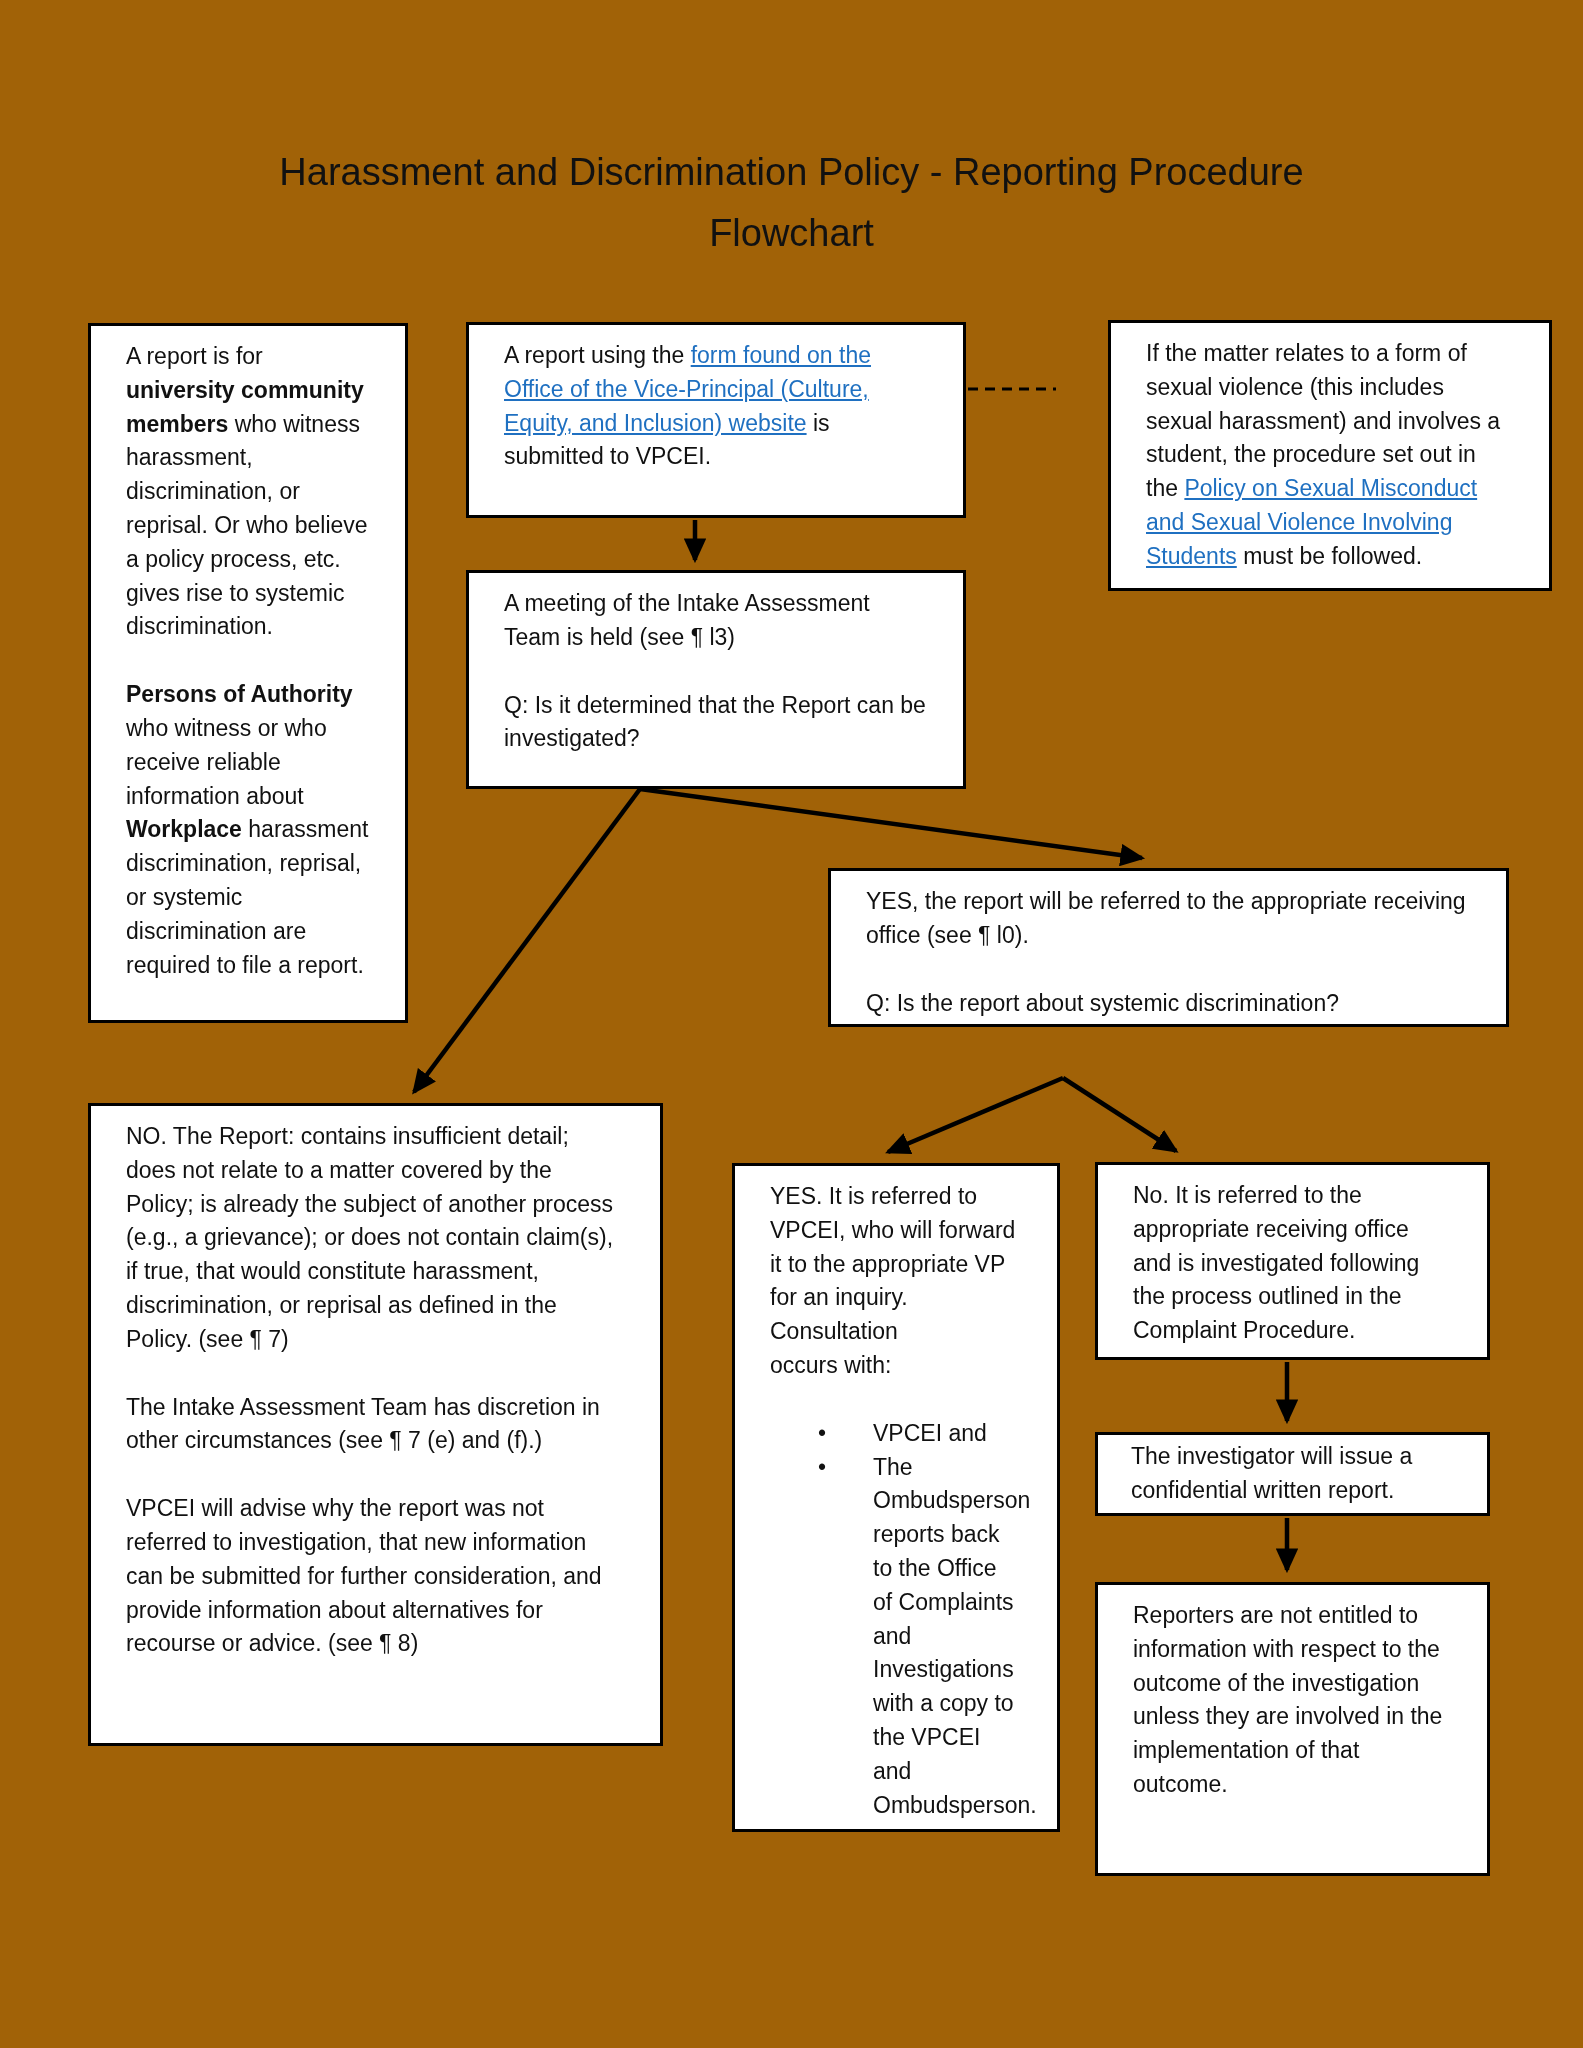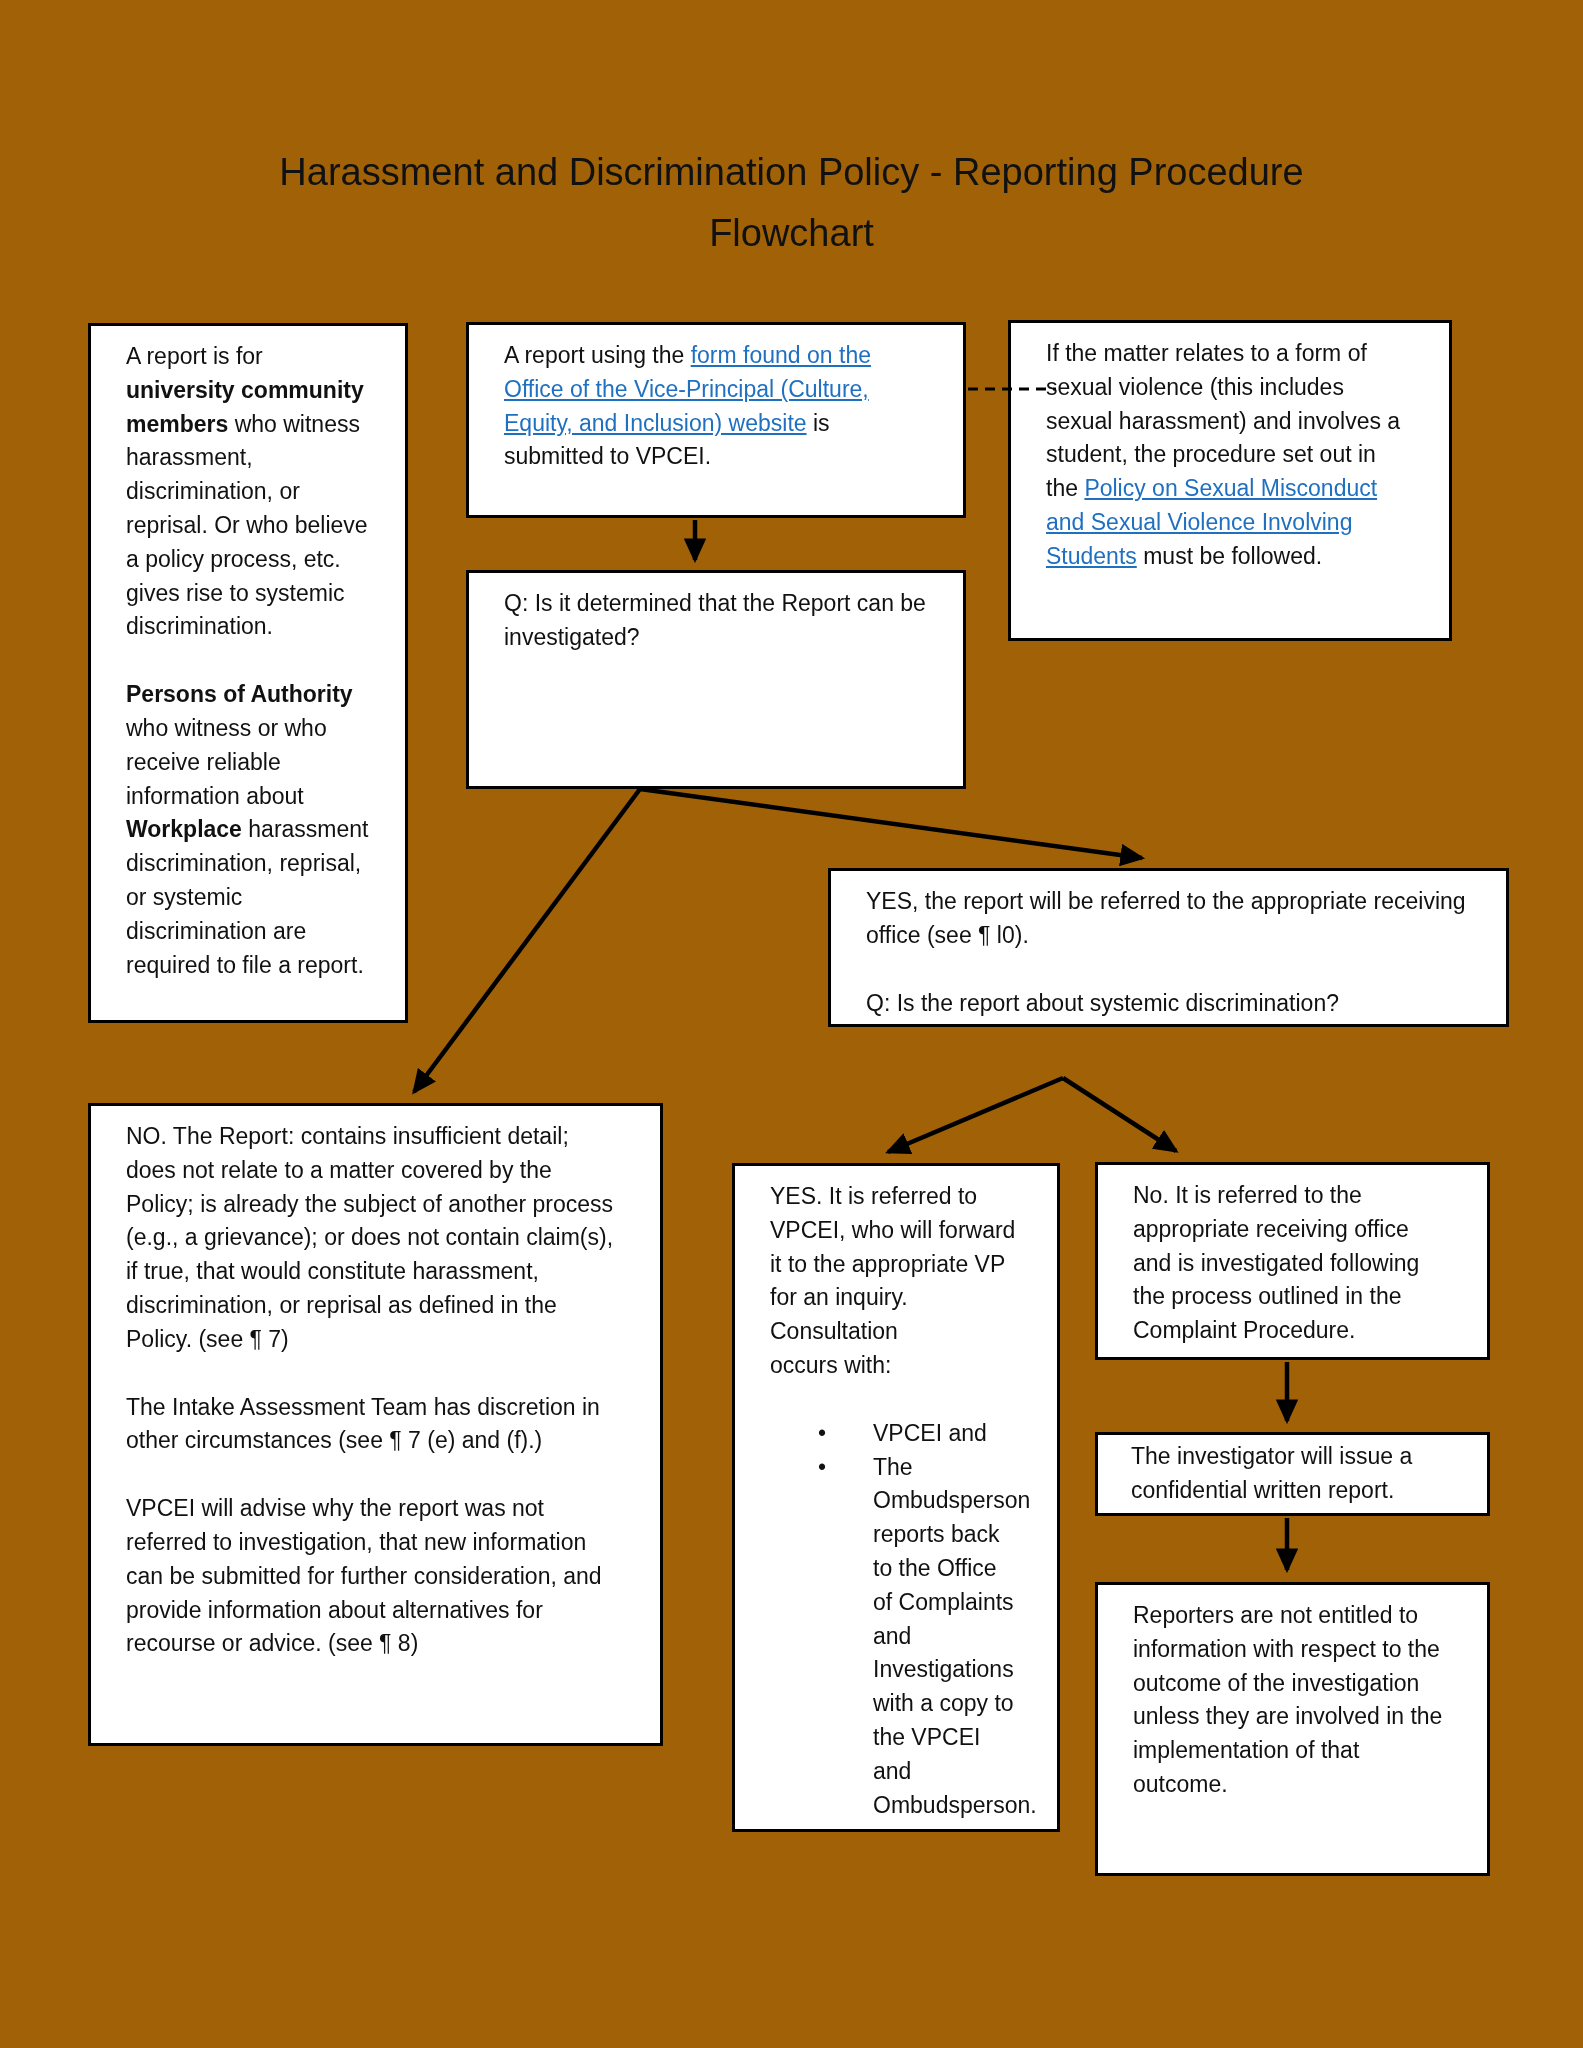--- a/index.html
+++ b/index.html
@@ -22,21 +22,21 @@
   a.doclink { color:#1F70C1; text-decoration:underline; cursor:pointer; }
   .pre { white-space:pre-line; }
   ul.flowlist { margin:34px 0 0 0; padding:0 0 0 48px; list-style:none; }
   ul.flowlist li { position:relative; padding-left:55px; margin:0; }
   ul.flowlist li .bullet-dot { position:absolute; left:0; top:0; }
   svg.arrows { position:absolute; left:0; top:0; pointer-events:none; }
 
   
   #box-report-scope   { left:88px;   top:323px;  width:320px; height:700px; }
   #box-submission     { left:466px;  top:322px;  width:500px; height:196px; }
-  #box-sexual-violence{ left:1008px; top:320px;  width:444px; height:321px; }
+  #box-sexual-violence{ left:1108px; top:320px;  width:444px; height:271px; }
   #box-intake-meeting { left:466px;  top:570px;  width:500px; height:219px; }
   #box-yes-referral   { left:828px;  top:868px;  width:681px; height:159px; }
   #box-no-referral    { left:88px;   top:1103px; width:575px; height:643px; }
   #box-systemic-yes   { left:732px;  top:1163px; width:328px; height:669px; }
   #box-systemic-no    { left:1095px; top:1162px; width:395px; height:198px; }
   #box-investigator   { left:1095px; top:1432px; width:395px; height:84px; padding:5px 33px; }
   #box-reporters      { left:1095px; top:1582px; width:395px; height:294px; }
 </style>
 </head>
 <body>
@@ -55,20 +55,21 @@
 
   <div class="box" id="box-submission">
     <p><span>A report using the </span><a class="doclink">form found on the Office of the Vice-Principal (Culture, Equity, and Inclusion) website</a><span> is submitted to VPCEI.</span></p>
   </div>
 
   <div class="box" id="box-sexual-violence">
     <p><span>If the matter relates to a form of sexual violence (this includes sexual harassment) and involves a student, the procedure set out in the </span><a class="doclink">Policy on Sexual Misconduct and Sexual Violence Involving Students</a><span> must be followed.</span></p>
   </div>
 
   <div class="box" id="box-intake-meeting">
+    <p>A meeting of the Intake Assessment Team is held (see ¶ l3)</p>
     <p>Q: Is it determined that the Report can be investigated?</p>
   </div>
 
   <div class="box" id="box-yes-referral">
     <p>YES, the report will be referred to the appropriate receiving office (see ¶ l0).</p>
     <p>Q: Is the report about systemic discrimination?</p>
   </div>
 
   <div class="box" id="box-no-referral">
     <p>NO. The Report: contains insufficient detail; does not relate to a matter covered by the Policy; is already the subject of another process (e.g., a grievance); or does not contain claim(s), if true, that would constitute harassment, discrimination, or reprisal as defined in the Policy. (see ¶ 7)</p>

